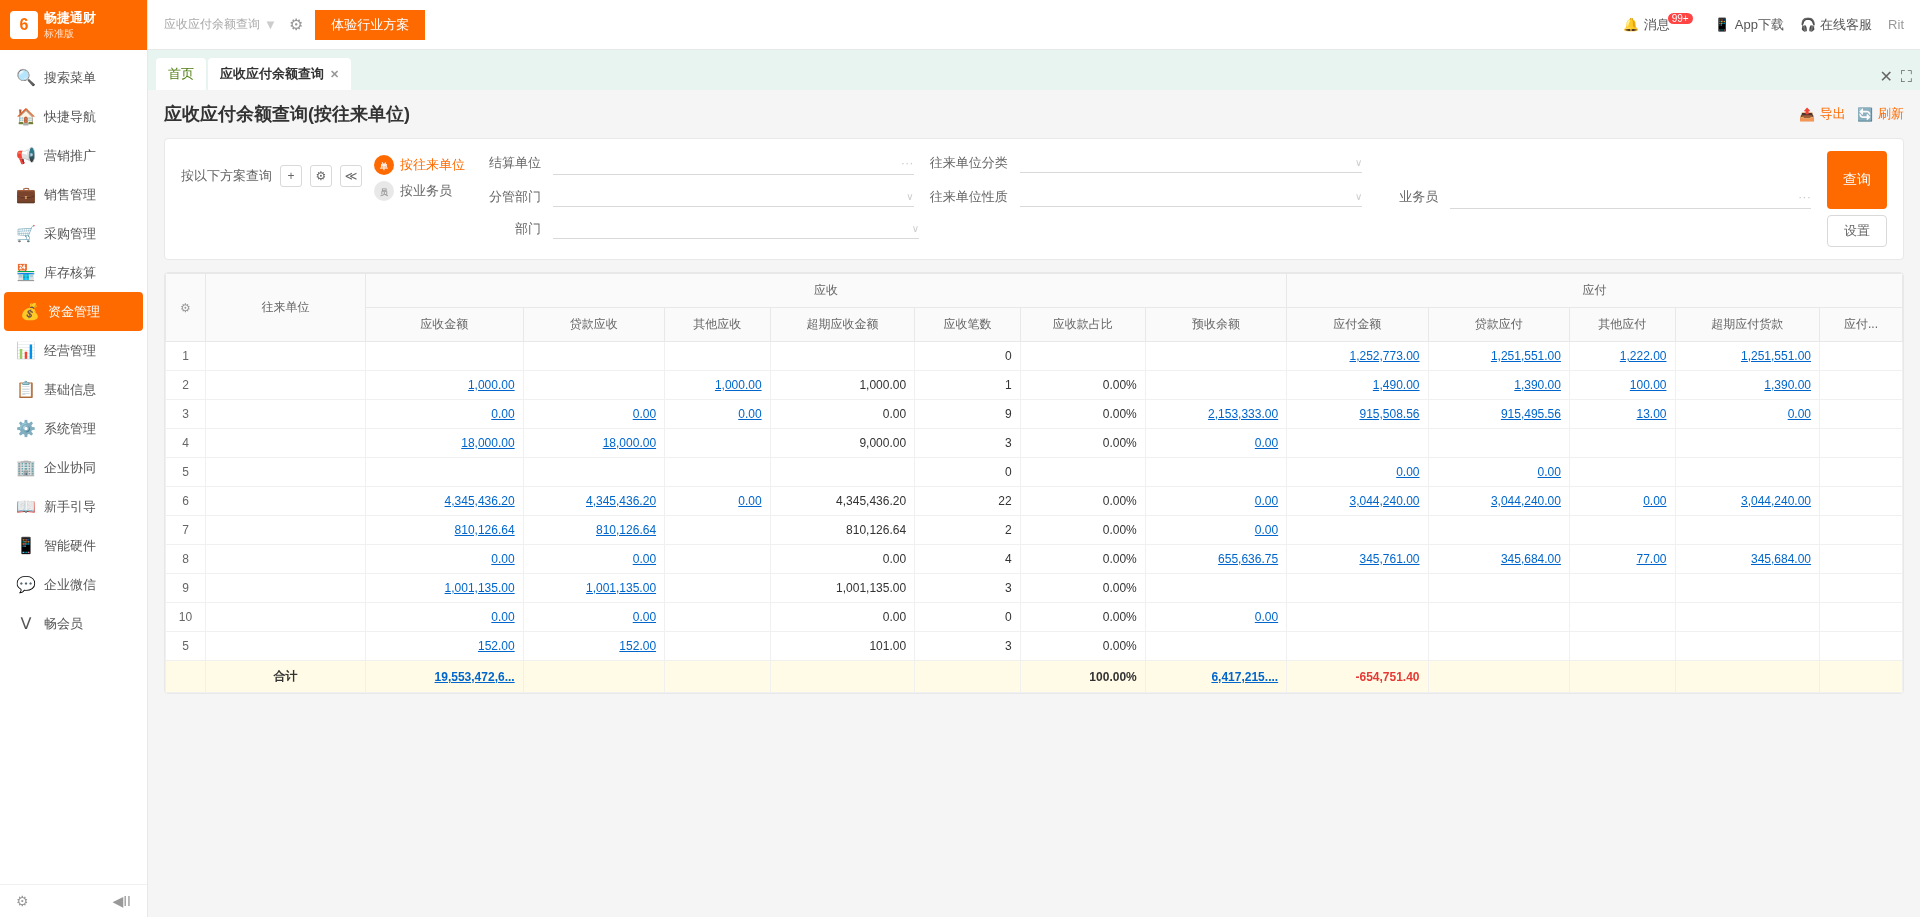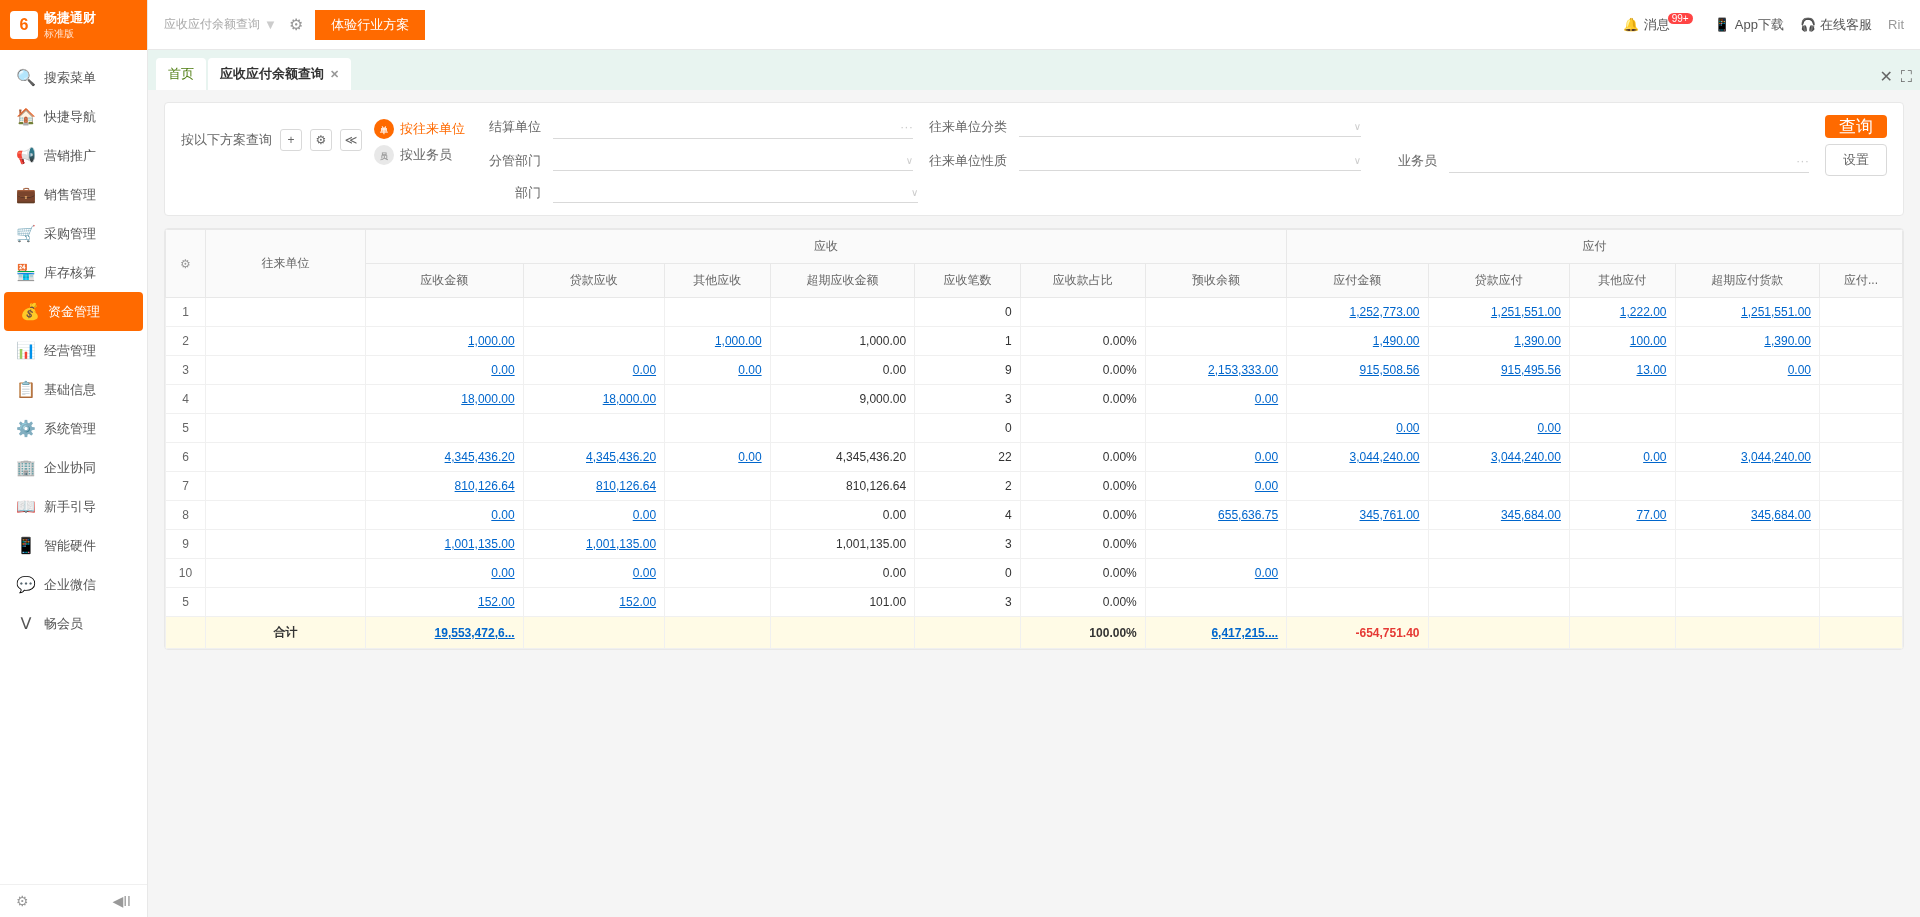--- a/index.html
+++ b/index.html
@@ -262,20 +262,33 @@
   </div>
   <div class="tabs-controls">
     <span class="tabs-ctrl-btn">✕</span>
     <span class="tabs-ctrl-btn">⛶</span>
   </div>
 </div>
 
 <div class="main">
   <div class="content">
 
+    <div class="page-title-bar">
+      <div class="page-title">应收应付余额查询(按往来单位)</div>
+      <div class="page-actions">
+        <div class="page-action-btn">
+          <span>📤</span>
+          <span>导出</span>
+        </div>
+        <div class="page-action-btn">
+          <span>🔄</span>
+          <span>刷新</span>
+        </div>
+      </div>
+    </div>
 
     <div class="search-panel">
       <div style="display:flex;gap:16px;align-items:flex-start;">
 
         <div style="display:flex;flex-direction:row;gap:4px;min-width:160px;">
           <div style="display:flex;align-items:center;gap:8px;">
             <span class="search-label">按以下方案查询</span>
             <div class="search-action-btn">+</div>
             <div class="search-action-btn">⚙</div>
             <div class="search-action-btn">≪</div>
@@ -350,21 +363,21 @@
               <span class="search-field-label">部门</span>
               <div class="search-field-input">
                 <span></span>
                   <span class="search-field-arrow">∨</span>
               </div>
             </div>
           </div>
         </div>
 
         <div style="display:flex;flex-direction:column;gap:6px;min-width:60px;">
-          <button style="background:#ff6a00;color:#fff;border:none;padding:0 14px;border-radius:4px;cursor:pointer;font-size:17px;">查询</button>
+          <button style="background:#ff6a00;color:#fff;border:none;padding:20px 14px;border-radius:4px;cursor:pointer;font-size:14px;">查询</button>
           <button style="background:#fff;color:#666;border:1px solid #d9d9d9;padding:6px 14px;border-radius:4px;cursor:pointer;font-size:13px;">设置</button>
         </div>
       </div>
 
     </div>
 
     <div class="table-container">
       <table class="data-table">
         <thead>
           <tr>

